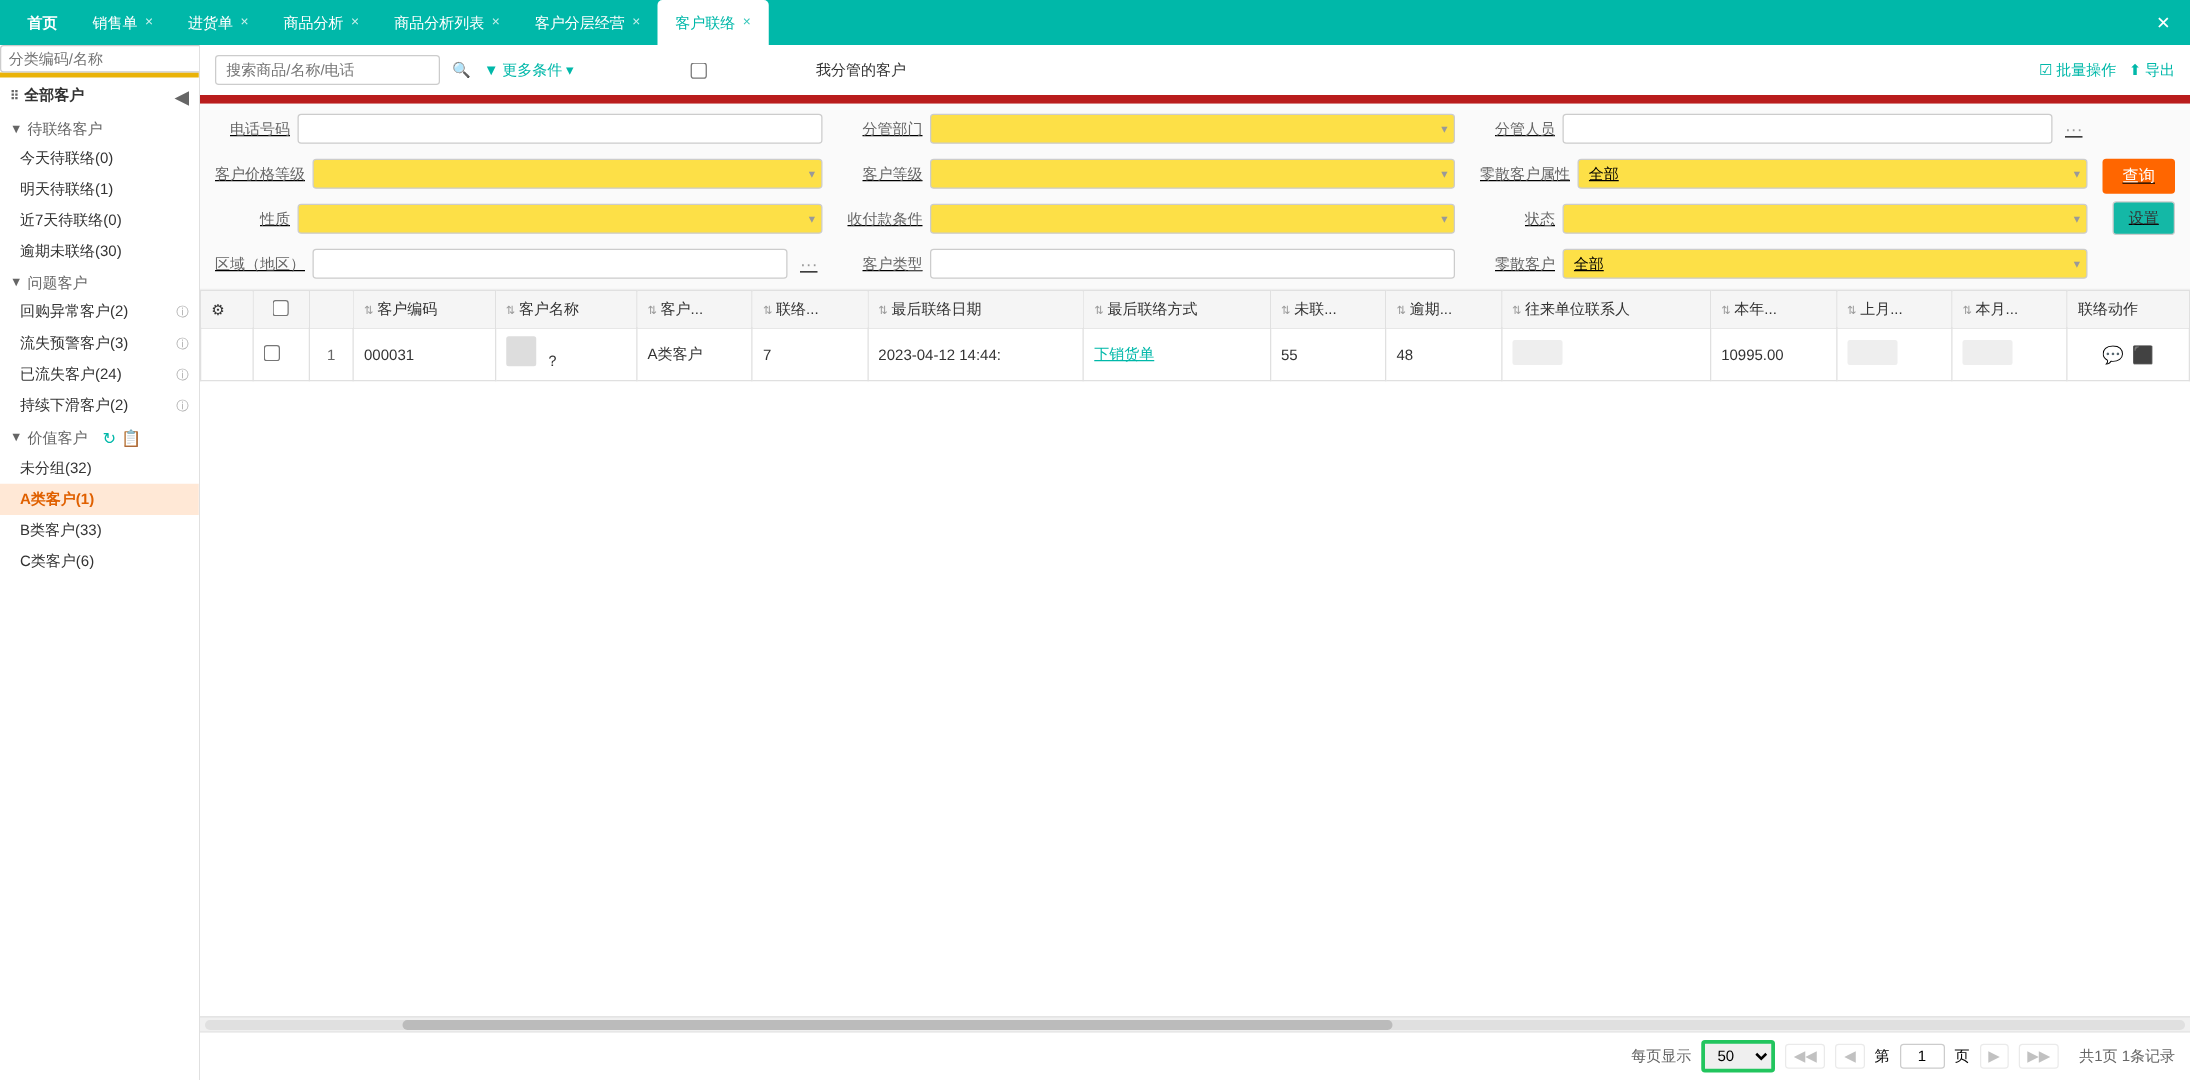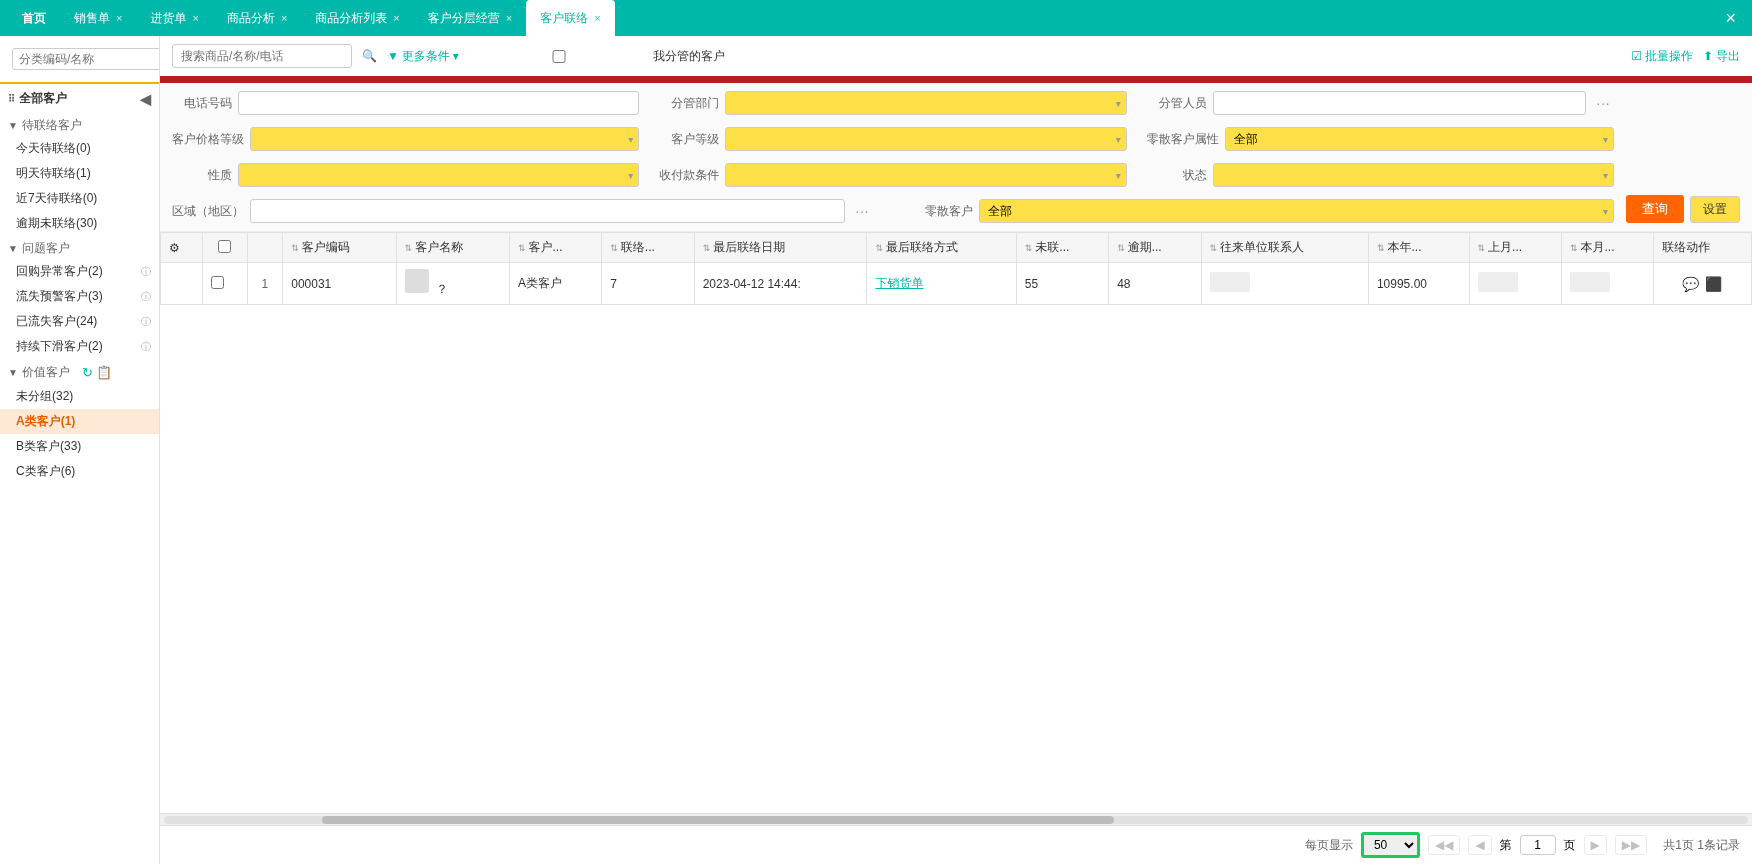--- a/index.html
+++ b/index.html
@@ -55,24 +55,24 @@
     
     .sidebar {
       width: 160px;
       background: #fff;
       border-right: 1px solid #e0e0e0;
       display: flex;
       flex-direction: column;
       overflow-y: auto;
     }
     .sidebar-search {
-      padding: 12px;
-      display: flex;
-      align-items: center;
-      border-bottom: 2px solid #eab308;
+      padding: 0;
+      display: flex;
+      align-items: center;
+      border-bottom: 4px solid #eab308;
     }
     .sidebar-search input {
       flex: 1;
       border: 1px solid #ccc;
       border-radius: 3px;
       padding: 3px 6px;
       font-size: 12px;
       outline: none;
       color: #999;
     }
@@ -265,32 +265,32 @@
       background: #f60;
       color: #fff;
       border: none;
       border-radius: 3px;
       padding: 5px 16px;
       cursor: pointer;
       font-size: 13px;
       white-space: nowrap;
     }
     .settings-btn {
-      background: #fde047;
+      background: #14b8a6;
       color: #333;
       border: 1px solid #ccc;
       border-radius: 3px;
       padding: 4px 12px;
       cursor: pointer;
       font-size: 12px;
       white-space: nowrap;
     }
     .btn-col {
       display: flex;
-      flex-direction: row;
+      flex-direction: column;
       gap: 6px;
       align-items: flex-end;
       padding-left: 12px;
     }
 
     
     .table-container {
       flex: 1;
       overflow: auto;
       background: #fff;
@@ -538,21 +538,21 @@
         </div>
         <div class="export-btn">
           <span>⬆</span>
           <span>导出</span>
         </div>
       </div>
     </div>
 
     <div class="advanced-filter">
 
-      <div style="display:flex; gap:0; align-items:flex-end;">
+      <div style="display:flex; gap:0; align-items:center;text-decoration:underline;">
         <div style="flex:1; display:flex; flex-direction:column; gap:6px;">
           <div class="filter-row">
             <div class="filter-cell">
               <label>电话号码</label>
               <input class="filter-input" type="text" style="">
             </div>
             <div class="filter-separator"></div>
             <div class="filter-cell">
               <label>分管部门</label>
               <div class="select-wrapper">
@@ -617,20 +617,24 @@
               </div>
             </div>
           </div>
           <div class="filter-row">
             <div class="filter-cell">
               <label>区域（地区）</label>
               <input class="filter-input" type="text" style="flex: 1 1 0%;">
               <button class="dots-btn">···</button>
             </div>
             <div class="filter-separator"></div>
+            <div class="filter-cell">
+              <label>客户类型</label>
+              <input class="filter-input" type="text" style="">
+            </div>
             <div class="filter-separator"></div>
             <div class="filter-cell">
               <label>零散客户</label>
               <div class="select-wrapper">
                 <select><option>全部</option></select>
                 <span class="chevron">▾</span>
               </div>
             </div>
           </div>
         </div>

